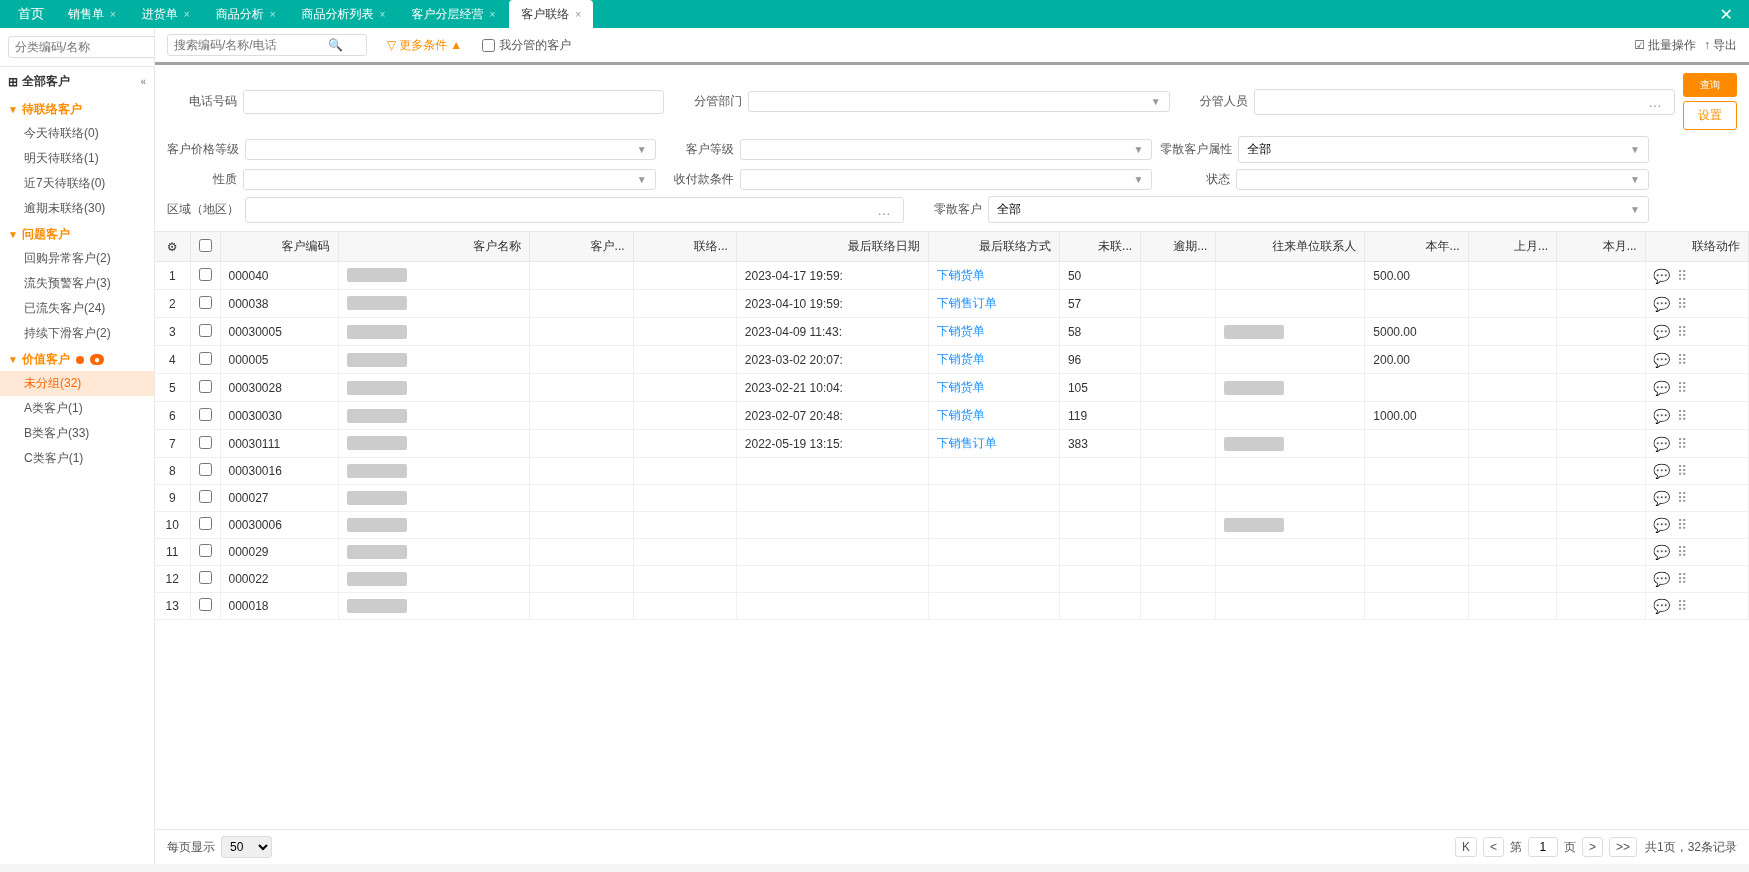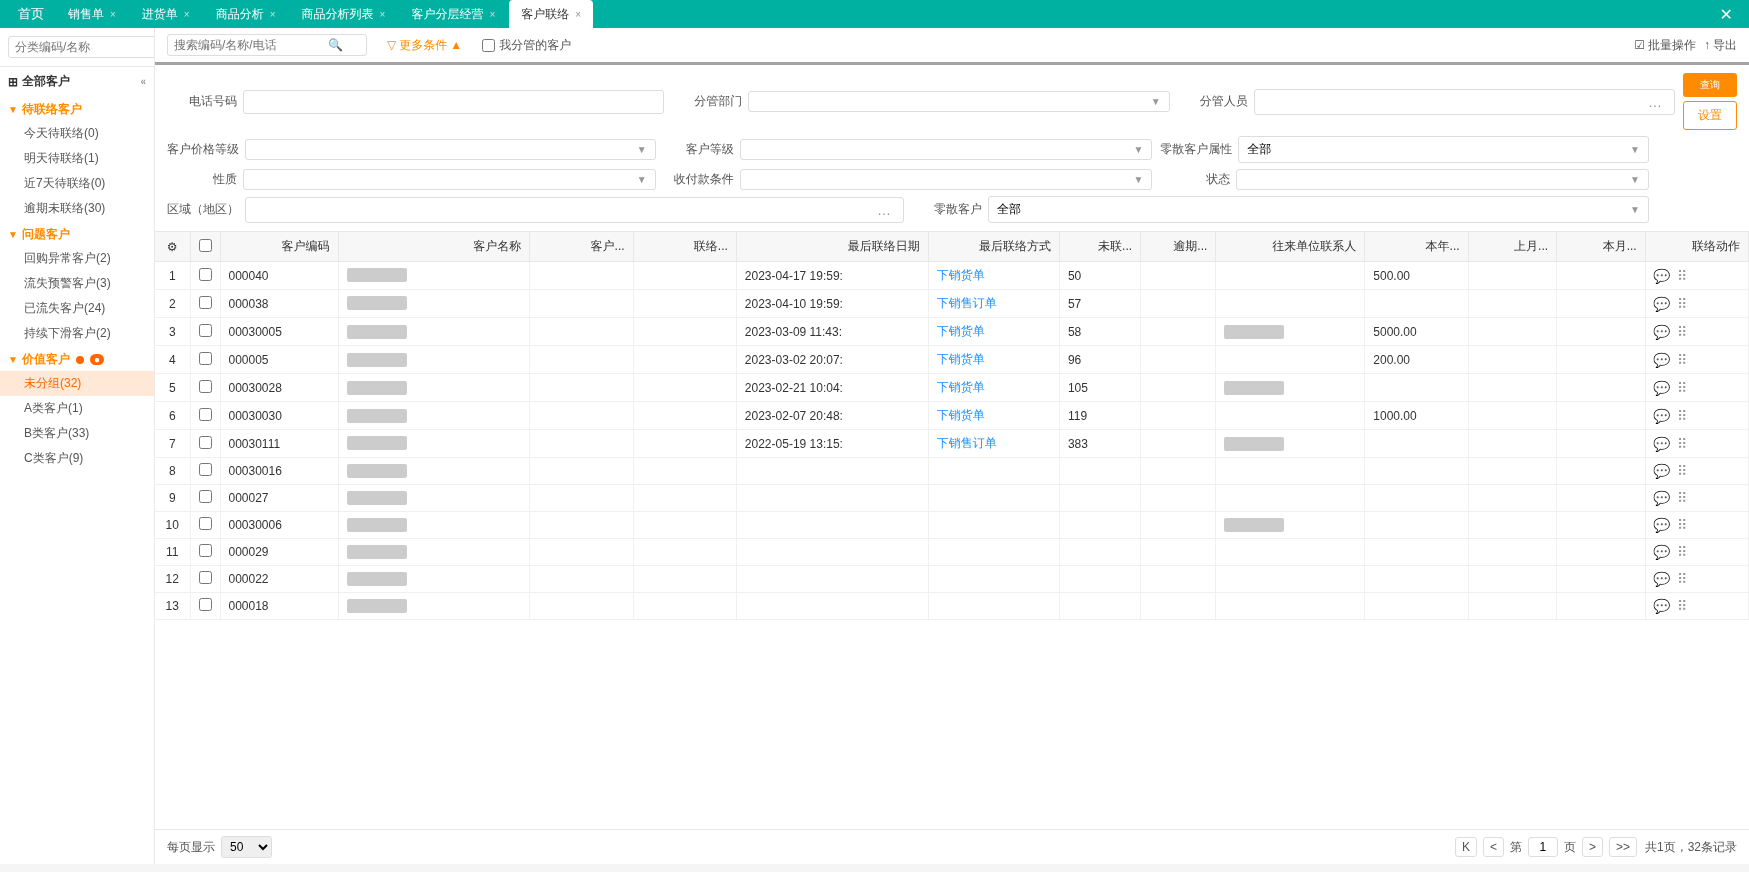--- a/index.html
+++ b/index.html
@@ -448,21 +448,21 @@
 
       <div class="sidebar-section-title">
         <span class="arrow">▼</span>
         <span>价值客户</span>
         <span class="orange-dot"></span>
         <span style="background:#ff6600;color:#fff;border-radius:8px;padding:0 4px;font-size:10px;margin-left:2px;">●</span>
       </div>
       <div class="sidebar-item active">未分组(32)</div>
       <div class="sidebar-item">A类客户(1)</div>
       <div class="sidebar-item">B类客户(33)</div>
-      <div class="sidebar-item">C类客户(9)</div>
+      <div class="sidebar-item">C类客户(1)</div>
     </div>
   </div>
 
   <div class="content-area">
 
     <div class="filter-bar">
       <div class="filter-search">
         <input type="text" placeholder="搜索编码/名称/电话" style="">
         <span style="color:#999;">🔍</span>
       </div>
@@ -651,21 +651,21 @@
                 </div>
               </td>
             </tr>
             <tr>
               <td class="col-num">3</td>
               <td class="col-check"><input type="checkbox" style=""></td>
               <td class="col-code">00030005</td>
               <td class="col-name"><span class="blurred">██████</span></td>
               <td class="col-type"></td>
               <td class="col-contact"></td>
-              <td class="col-date">2023-03-09 11:43:</td>
+              <td class="col-date">2023-04-09 11:43:</td>
               <td class="col-method"><span class="link-text">下销货单</span></td>
               <td class="col-uncontact">58</td>
               <td class="col-overdue"></td>
               <td class="col-partner"><span class="blurred">██████</span></td>
               <td class="col-thisyear">5000.00</td>
               <td class="col-lastmonth"></td>
               <td class="col-thismonth"></td>
               <td class="col-action">
                 <div class="action-icons">
                   <span class="action-icon">💬</span>

